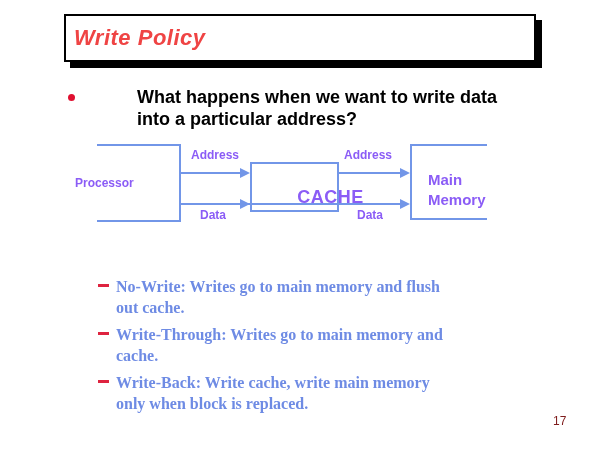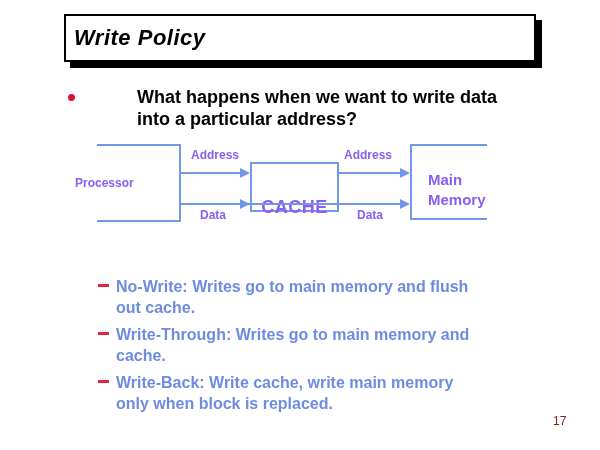--- a/index.html
+++ b/index.html
@@ -15,21 +15,21 @@
   
   .title-box {
     position: absolute; left: 64px; top: 14px;
     width: 468px; height: 44px;
     background: #ffffff;
     border: 2px solid #000000;
     box-shadow: 6px 6px 0 #000000;
     display: flex; align-items: center;
   }
   .title-text {
-    color: #000000;
+    color: #ef4444;
     font-size: 22px;
     font-weight: bold;
     font-style: italic;
     padding-left: 8px;
     letter-spacing: 0.5px;
   }
 
   
   .bullet {
     position: absolute; left: 68px;
@@ -55,21 +55,21 @@
     margin-bottom: 6px;
   }
   .sub-dash {
     width: 11px; height: 3px;
     background: #de2440;
     margin-top: 8px; margin-right: 7px;
     flex: 0 0 auto;
   }
   .sub-text {
     color: #6e8be4; font-size: 16px; font-weight: bold;
-    line-height: 21px; white-space: pre-line;
+    line-height: 21px; white-space: pre-line; font-family: Liberation Serif, serif;
   }
 
   
   .dg-box { position: absolute; box-sizing: border-box; background: transparent; }
   .proc-box {
     left: 97px; top: 144px; width: 84px; height: 78px;
     border: 2px solid #7296e8; border-left: none;
   }
   .cache-box {
     left: 250px; top: 162px; width: 89px; height: 50px;
@@ -77,21 +77,21 @@
   }
   .mem-box {
     left: 410px; top: 144px; width: 77px; height: 76px;
     border: 2px solid #7296e8; border-right: none;
   }
   .dg-label {
     position: absolute; color: #8b5cf6; font-weight: bold;
     white-space: pre-line;
   }
   .lbl-processor { left: 75px; top: 176px; font-size: 12px; }
-  .lbl-cache { left: 250px; top: 197px; width: 89px; text-align: center; font-size: 18px; letter-spacing: 0.5px; }
+  .lbl-cache { left: 250px; top: 187px; width: 89px; text-align: center; font-size: 18px; letter-spacing: 0.5px; padding-left: 36px; }
   .lbl-memory { left: 420px; top: 170px; font-size: 15px; line-height: 20px; margin-left: 8px; }
   .lbl-small { font-size: 12px; }
   .lbl-addr1 { left: 191px; top: 148px; }
   .lbl-addr2 { left: 344px; top: 148px; }
   .lbl-data1 { left: 200px; top: 208px; }
   .lbl-data2 { left: 357px; top: 208px; }
 
   .hline { position: absolute; height: 2px; background: #7296e8; }
   .line-addr1 { left: 181px; top: 172px; width: 61px; }
   .line-addr2 { left: 339px; top: 172px; width: 63px; }

